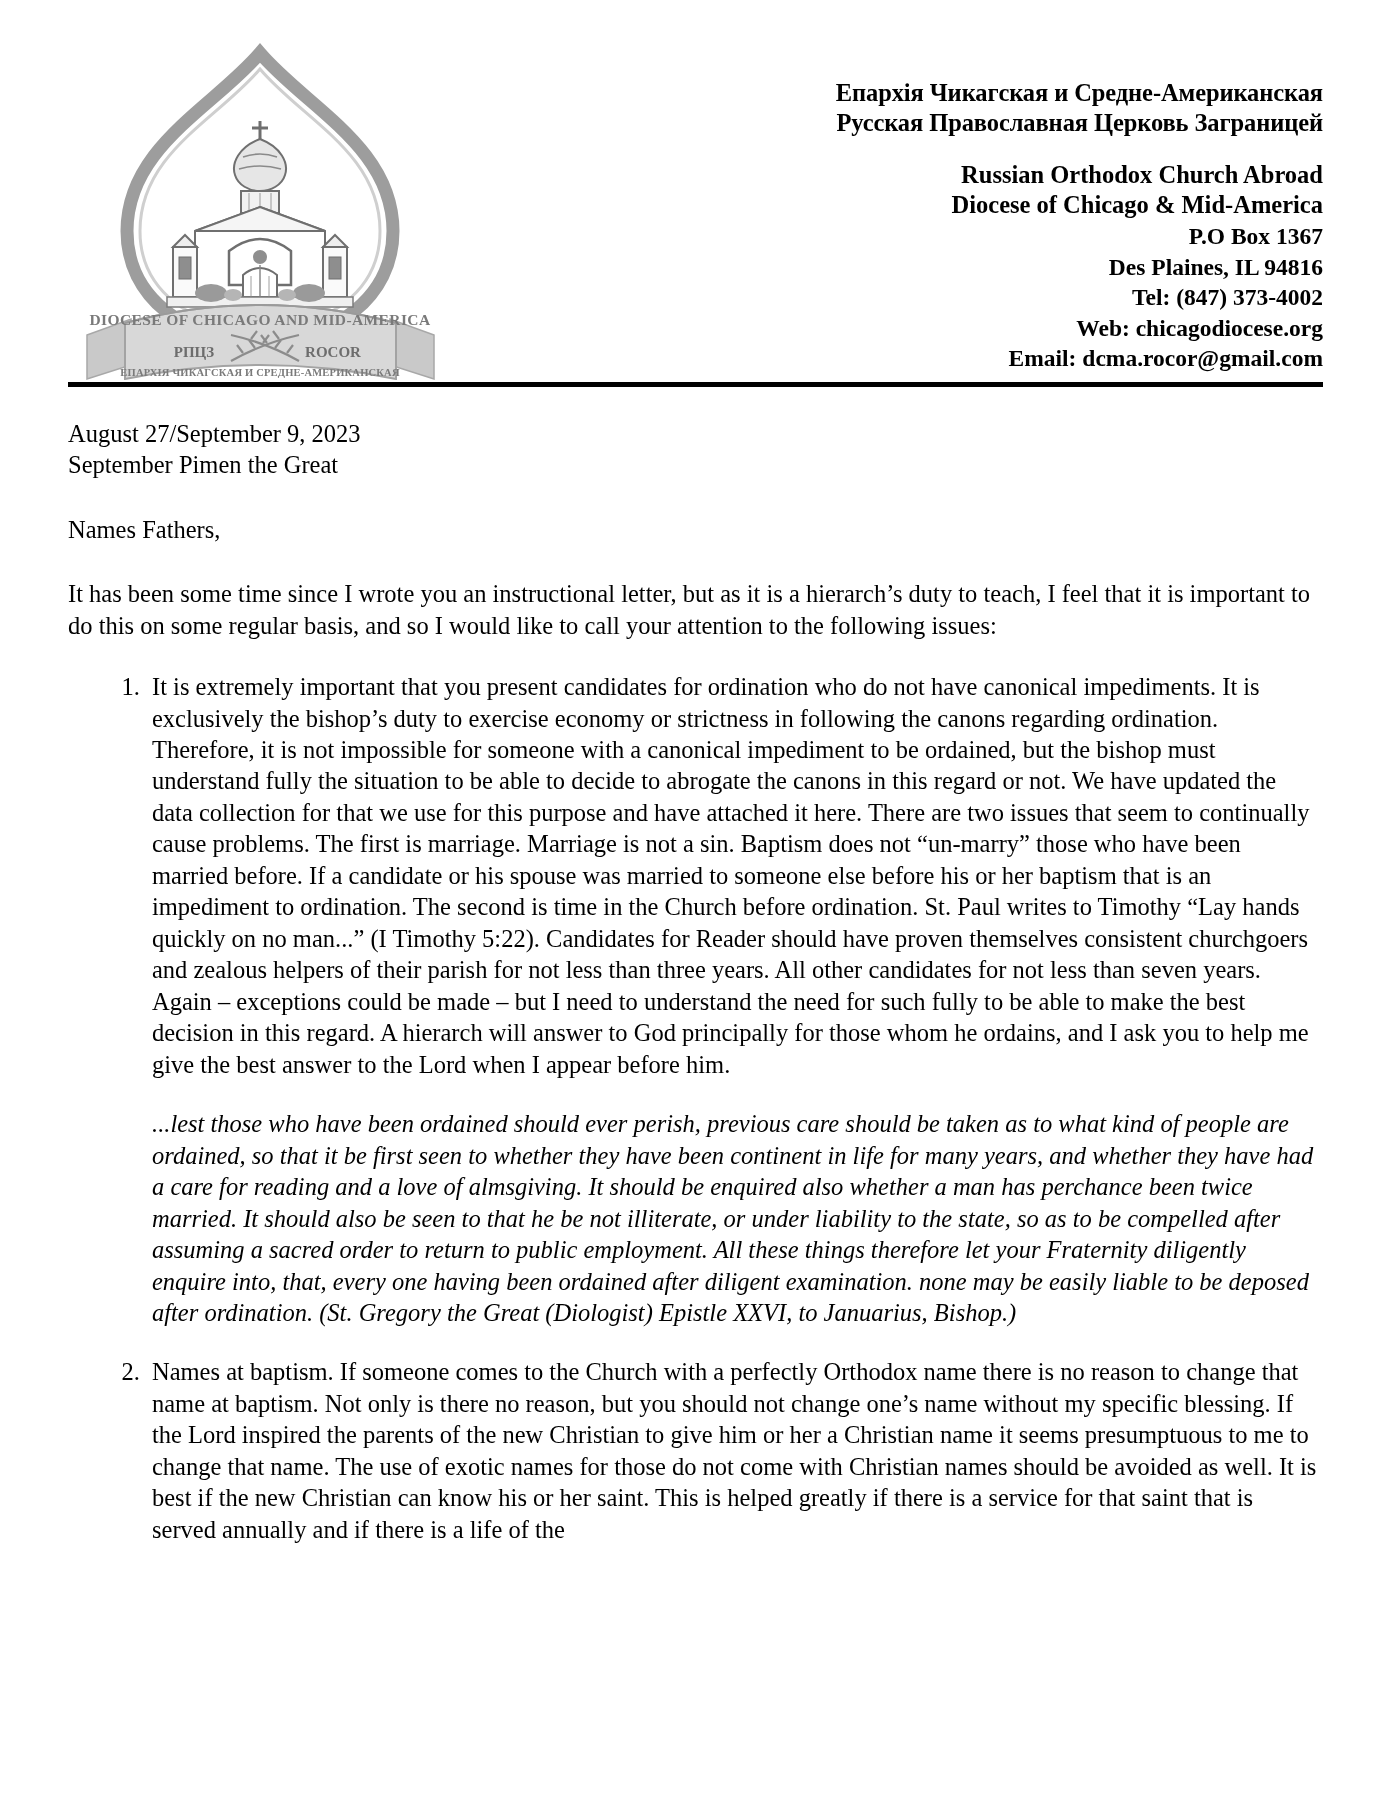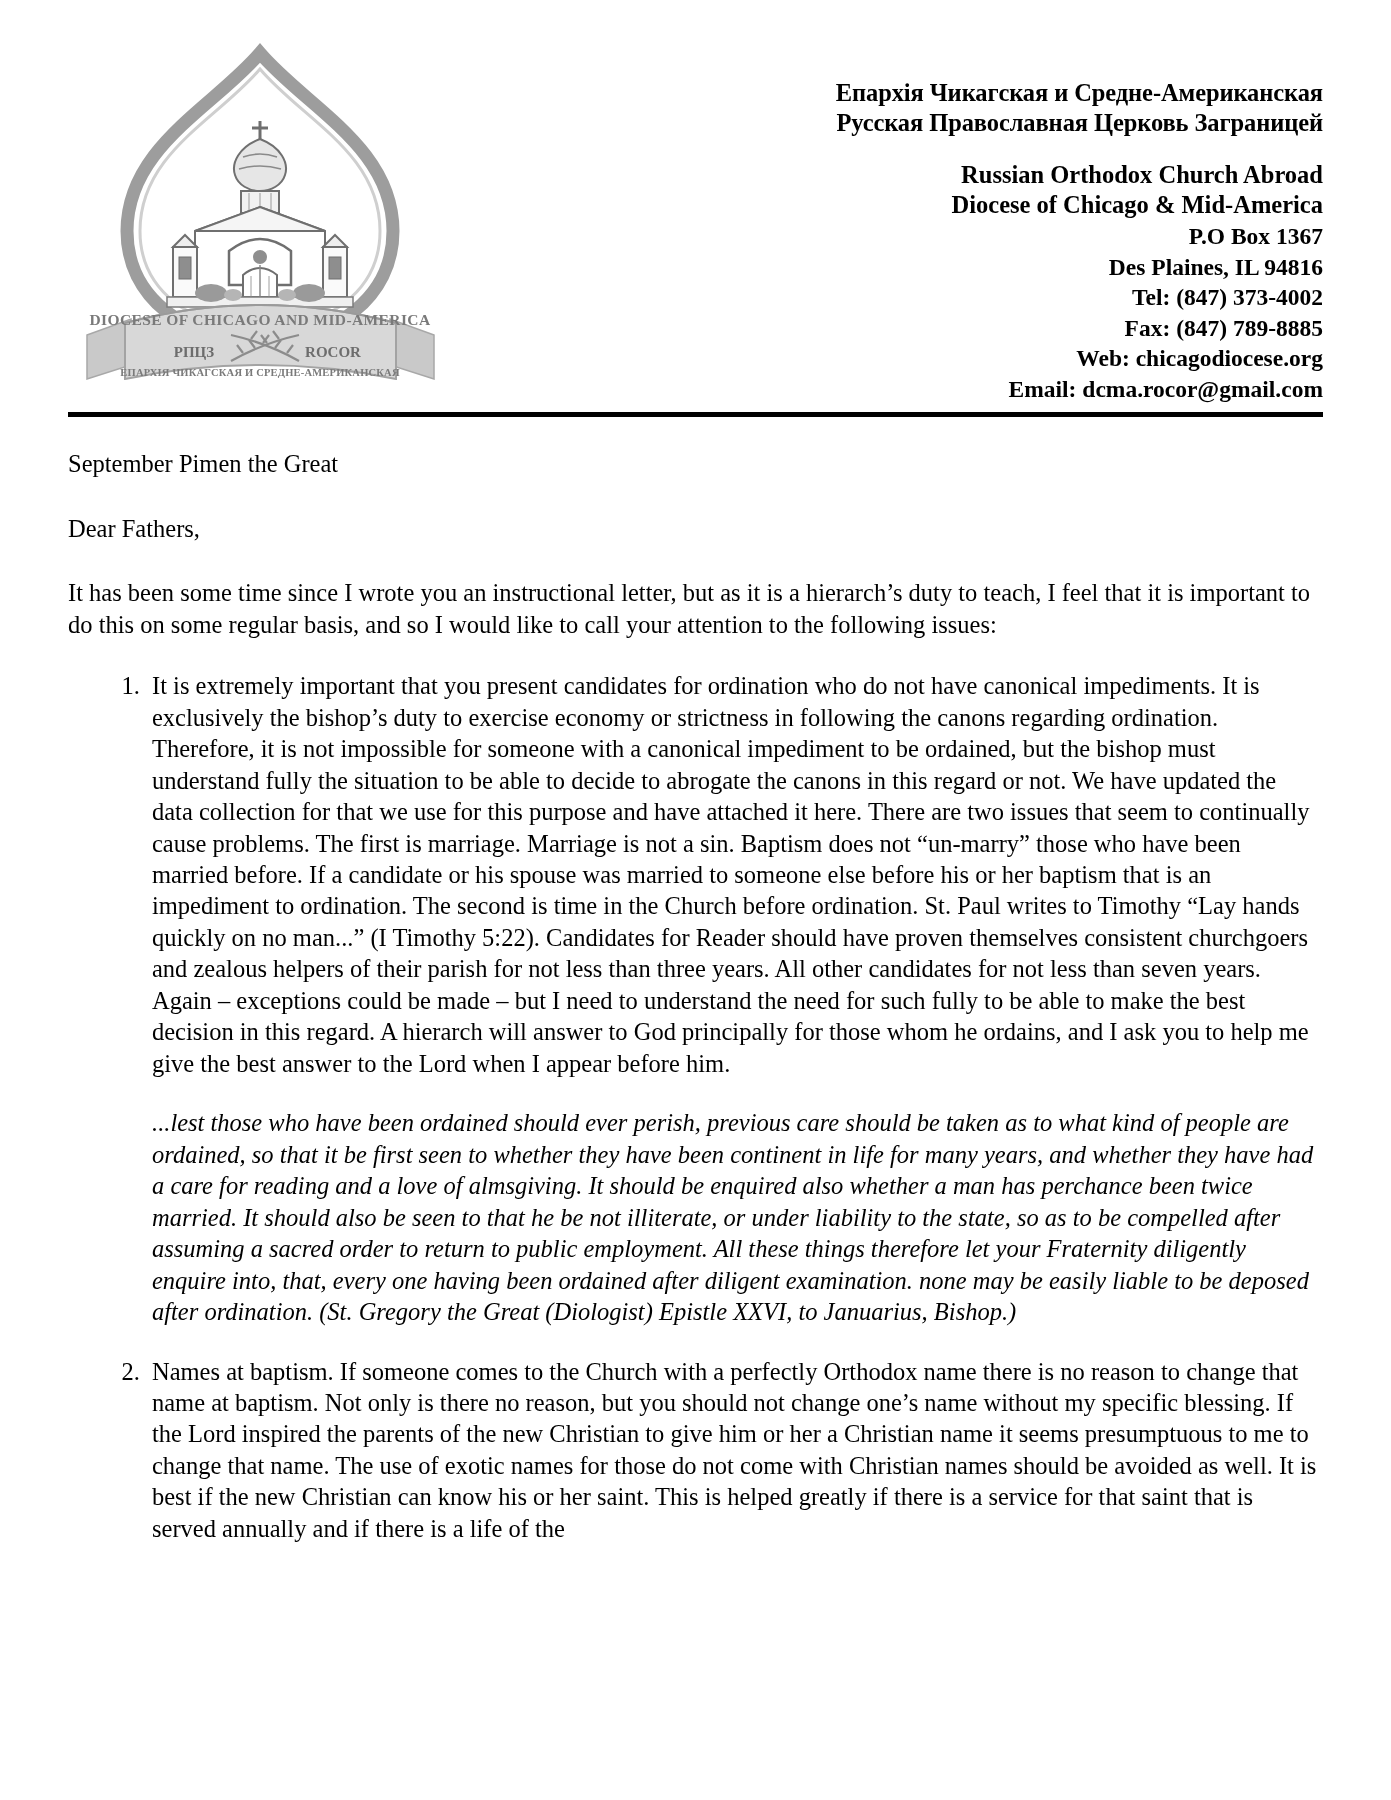--- a/index.html
+++ b/index.html
@@ -208,36 +208,36 @@
 
       <div class="head-block-en">
         <div>Russian Orthodox Church Abroad</div>
         <div>Diocese of Chicago &amp; Mid-America</div>
       </div>
 
       <div class="head-block-contact">
         <div>P.O Box 1367</div>
         <div>Des Plaines, IL 94816</div>
         <div>Tel: (847) 373-4002</div>
-        <div>Fax: (847) 789-8885</div>
         <div>Web: chicagodiocese.org</div>
         <div>Email: dcma.rocor@gmail.com</div>
       </div>
     </div>
   </div>
 
   <div class="rule"></div>
 
   <div class="content">
 
     <div class="datestamp">
+      <div>August 27/September 9, 2023</div>
       <div>September Pimen the Great</div>
     </div>
 
-    <div class="salutation">Dear Fathers,</div>
+    <div class="salutation">Names Fathers,</div>
 
     <div class="intro">It has been some time since I wrote you an instructional letter, but as it is a hierarch’s duty to teach, I feel that it is important to do this on some regular basis, and so I would like to call your attention to the following issues:</div>
 
     <ol class="items">
       <li>
         <p>It is extremely important that you present candidates for ordination who do not have canonical impediments. It is exclusively the bishop’s duty to exercise economy or strictness in following the canons regarding ordination. Therefore, it is not impossible for someone with a canonical impediment to be ordained, but the bishop must understand fully the situation to be able to decide to abrogate the canons in this regard or not. We have updated the data collection for that we use for this purpose and have attached it here. There are two issues that seem to continually cause problems. The first is marriage. Marriage is not a sin. Baptism does not “un-marry” those who have been married before. If a candidate or his spouse was married to someone else before his or her baptism that is an impediment to ordination. The second is time in the Church before ordination. St. Paul writes to Timothy “Lay hands quickly on no man...” (I Timothy 5:22). Candidates for Reader should have proven themselves consistent churchgoers and zealous helpers of their parish for not less than three years. All other candidates for not less than seven years. Again – exceptions could be made – but I need to understand the need for such fully to be able to make the best decision in this regard. A hierarch will answer to God principally for those whom he ordains, and I ask you to help me give the best answer to the Lord when I appear before him.</p>
         <p class="quote">...lest those who have been ordained should ever perish, previous care should be taken as to what kind of people are ordained, so that it be first seen to whether they have been continent in life for many years, and whether they have had a care for reading and a love of almsgiving. It should be enquired also whether a man has perchance been twice married. It should also be seen to that he be not illiterate, or under liability to the state, so as to be compelled after assuming a sacred order to return to public employment. All these things therefore let your Fraternity diligently enquire into, that, every one having been ordained after diligent examination. none may be easily liable to be deposed after ordination. (St. Gregory the Great (Diologist) Epistle XXVI, to Januarius, Bishop.)</p>
       </li>
       <li style="margin-top:28px;">
         <p>Names at baptism. If someone comes to the Church with a perfectly Orthodox name there is no reason to change that name at baptism. Not only is there no reason, but you should not change one’s name without my specific blessing. If the Lord inspired the parents of the new Christian to give him or her a Christian name it seems presumptuous to me to change that name. The use of exotic names for those do not come with Christian names should be avoided as well. It is best if the new Christian can know his or her saint. This is helped greatly if there is a service for that saint that is served annually and if there is a life of the</p>

